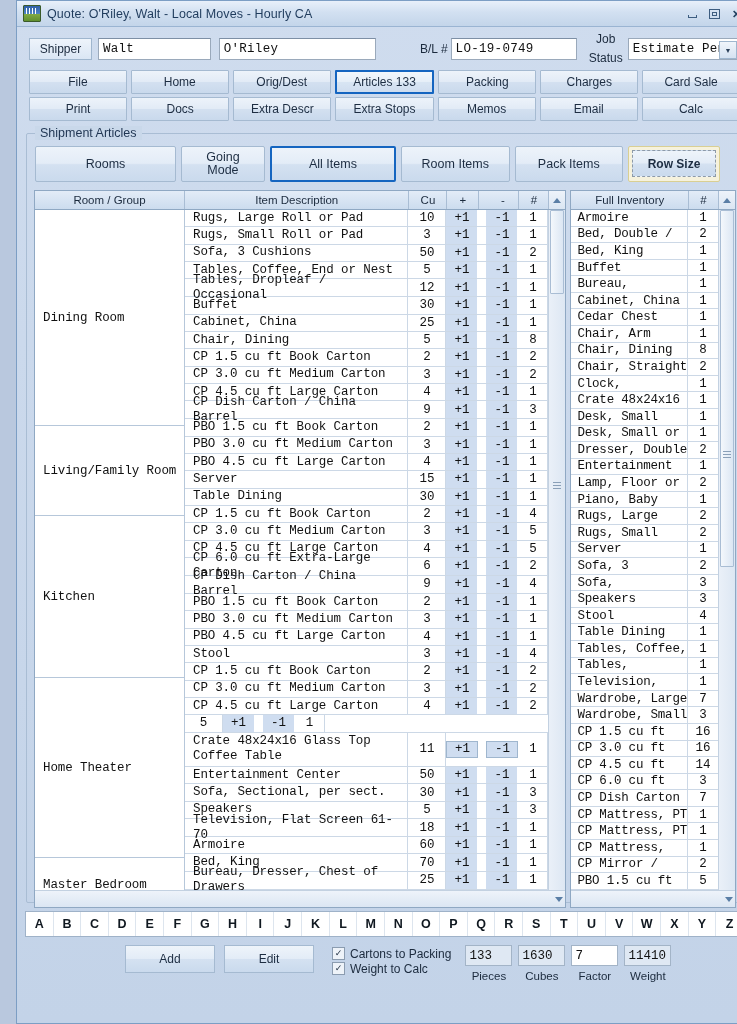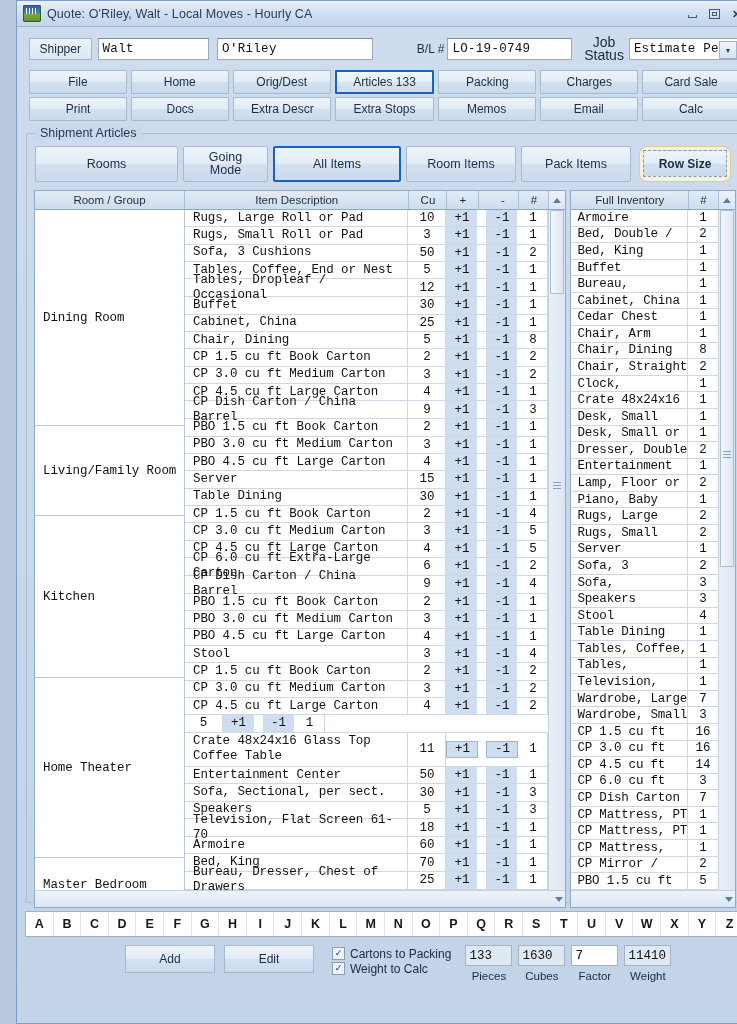--- a/index.html
+++ b/index.html
@@ -118,21 +118,21 @@
   }
   .f-first { width: 125px; margin-left: 6px; }
   .f-last  { width: 175px; margin-left: 8px; }
   .lbl-plain {
     font-size: 12px; color: #1b2a3d; white-space: nowrap;
   }
   .lbl-bl { margin-left: 44px; margin-right: 3px; }
   .f-bl { width: 140px; }
   .lbl-job {
     margin-left: 12px; margin-right: 5px;
-    line-height: 13px; text-align: center; font-size: 14px;
+    line-height: 19px; text-align: center; font-size: 12px;
   }
   .combo {
     width: 125px; height: 22px;
     background: #ffffff;
     border: 1px solid #9aa9bb;
     display: flex; align-items: center;
     box-sizing: border-box;
     position: relative;
     padding-left: 4px;
   }
@@ -209,25 +209,25 @@
   .subtab.w-rooms { width: 143px; }
   .subtab.w-going { width: 85px; }
   .subtab.w-all   { width: 128px; }
   .subtab.w-room  { width: 110px; }
   .subtab.w-pack  { width: 110px; }
   .subtab.active {
     border: 2px solid #1565c0;
   }
   .rowsize-wrap {
     margin-left: auto;
-    margin-right: 3px;
+    margin-right: 14px;
     padding: 3px;
     border: 1px solid #d9cf93;
     background: #f6f2dd;
-    border-radius: 8px;
+    border-radius: 2px;
   }
   .rowsize {
     width: 84px; height: 27px;
     background: linear-gradient(to bottom, #eef4fa 0%, #e3ecf7 48%, #d4e1f1 52%, #cadaed 100%);
     border: 1px dashed #8d9aa8;
     display: flex; align-items: center; justify-content: center;
     font-size: 12px; font-weight: bold; color: #1d2d42;
     box-sizing: border-box;
     cursor: default;
   }

